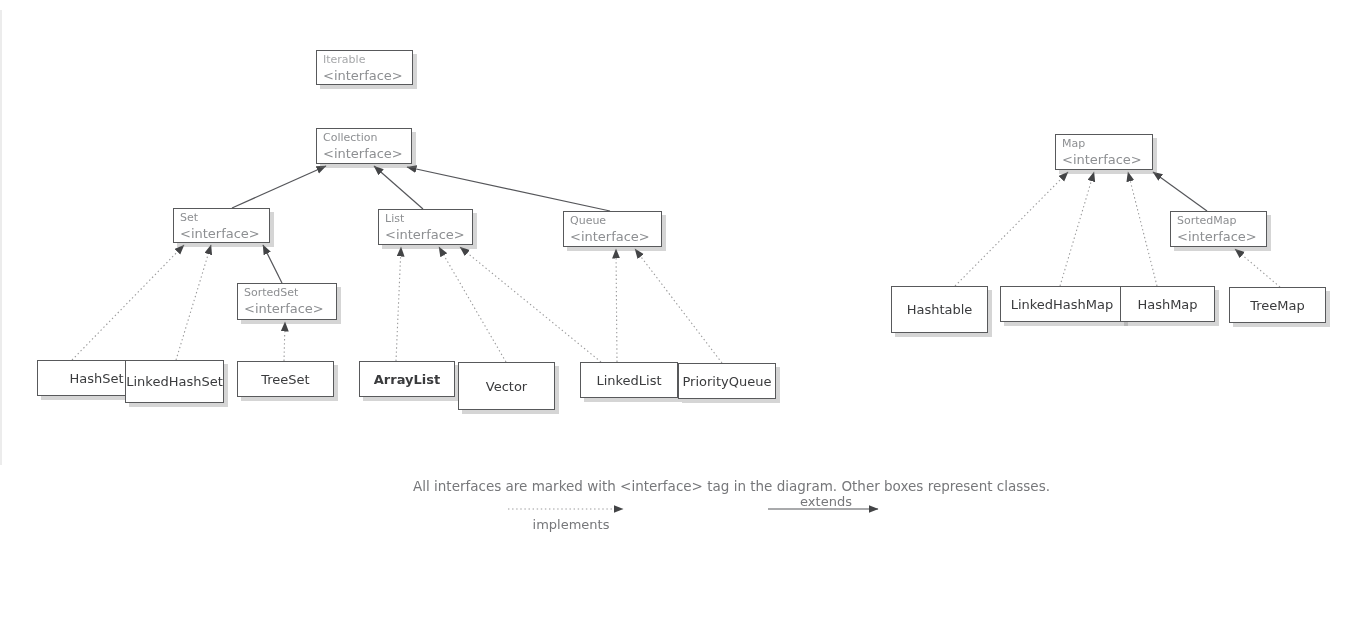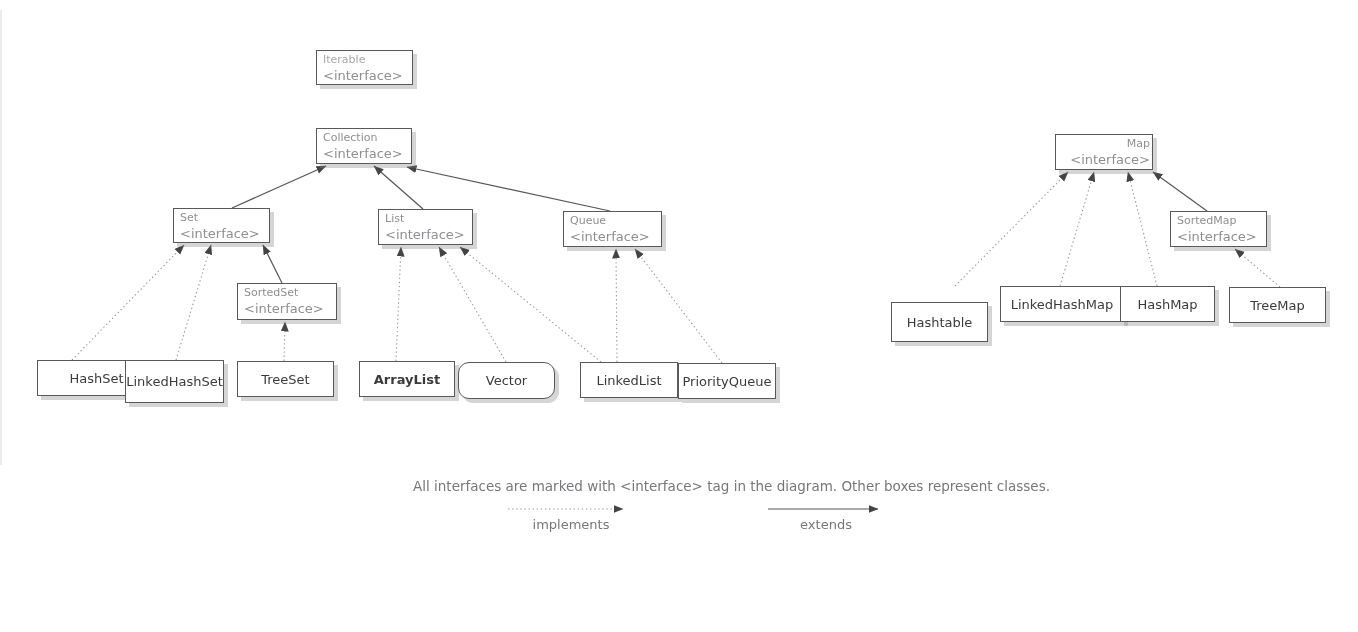--- a/index.html
+++ b/index.html
@@ -73,58 +73,58 @@
         <div class="tag">&lt;interface&gt;</div>
       </div>
       <div class="node interface" style="left: 378px; top: 209px; width: 95px; height: 36px;">
         <div class="title">List</div>
         <div class="tag">&lt;interface&gt;</div>
       </div>
       <div class="node interface" style="left: 563px; top: 211px; width: 99px; height: 36px;">
         <div class="title">Queue</div>
         <div class="tag">&lt;interface&gt;</div>
       </div>
-      <div class="node interface" style="left: 1055px; top: 134px; width: 98px; height: 36px; text-align: right;">
+      <div class="node interface" style="left: 1055px; top: 134px; width: 98px; height: 36px;">
         <div class="title">Map</div>
         <div class="tag">&lt;interface&gt;</div>
       </div>
       <div class="node interface" style="left: 1170px; top: 211px; width: 97px; height: 36px;">
         <div class="title">SortedMap</div>
         <div class="tag">&lt;interface&gt;</div>
       </div>
       <div class="node class" style="left: 17px; top: 360px; width: 119px; height: 36px; margin-left: 20px;">
         <div class="clabel">HashSet</div>
       </div>
       <div class="node class" style="left: 125px; top: 360px; width: 99px; height: 43px;">
         <div class="clabel">LinkedHashSet</div>
       </div>
       <div class="node class" style="left: 237px; top: 361px; width: 97px; height: 36px;">
         <div class="clabel">TreeSet</div>
       </div>
       <div class="node class" style="left: 359px; top: 361px; width: 96px; height: 36px; font-weight: bold;">
         <div class="clabel">ArrayList</div>
       </div>
-      <div class="node class" style="left: 458px; top: 362px; width: 97px; height: 37px; border-radius: 11px;">
+      <div class="node class" style="left: 458px; top: 362px; width: 97px; height: 48px;">
         <div class="clabel">Vector</div>
       </div>
       <div class="node class" style="left: 569px; top: 362px; width: 98px; height: 36px; margin-left: 11px;">
         <div class="clabel">LinkedList</div>
       </div>
       <div class="node class" style="left: 678px; top: 363px; width: 98px; height: 36px;">
         <div class="clabel">PriorityQueue</div>
       </div>
-      <div class="node class" style="left: 891px; top: 286px; width: 97px; height: 40px; margin-top: 16px;">
+      <div class="node class" style="left: 891px; top: 286px; width: 97px; height: 47px;">
         <div class="clabel">Hashtable</div>
       </div>
       <div class="node class" style="left: 1000px; top: 286px; width: 124px; height: 36px;">
         <div class="clabel">LinkedHashMap</div>
       </div>
       <div class="node class" style="left: 1120px; top: 286px; width: 95px; height: 36px;">
         <div class="clabel">HashMap</div>
       </div>
       <div class="node class" style="left: 1229px; top: 287px; width: 97px; height: 36px;">
         <div class="clabel">TreeMap</div>
       </div>
     </div>
   <div class="legend-note">All interfaces are marked with &lt;interface&gt; tag in the diagram. Other boxes represent classes.</div>
   <div class="legend-label" style="left:571px;top:517px">implements</div>
-  <div class="legend-label" style="left:826px;top:517px">extends</div>
+  <div class="legend-label" style="left:826px;top:494px">extends</div>
 </div>
 
 </body></html>

